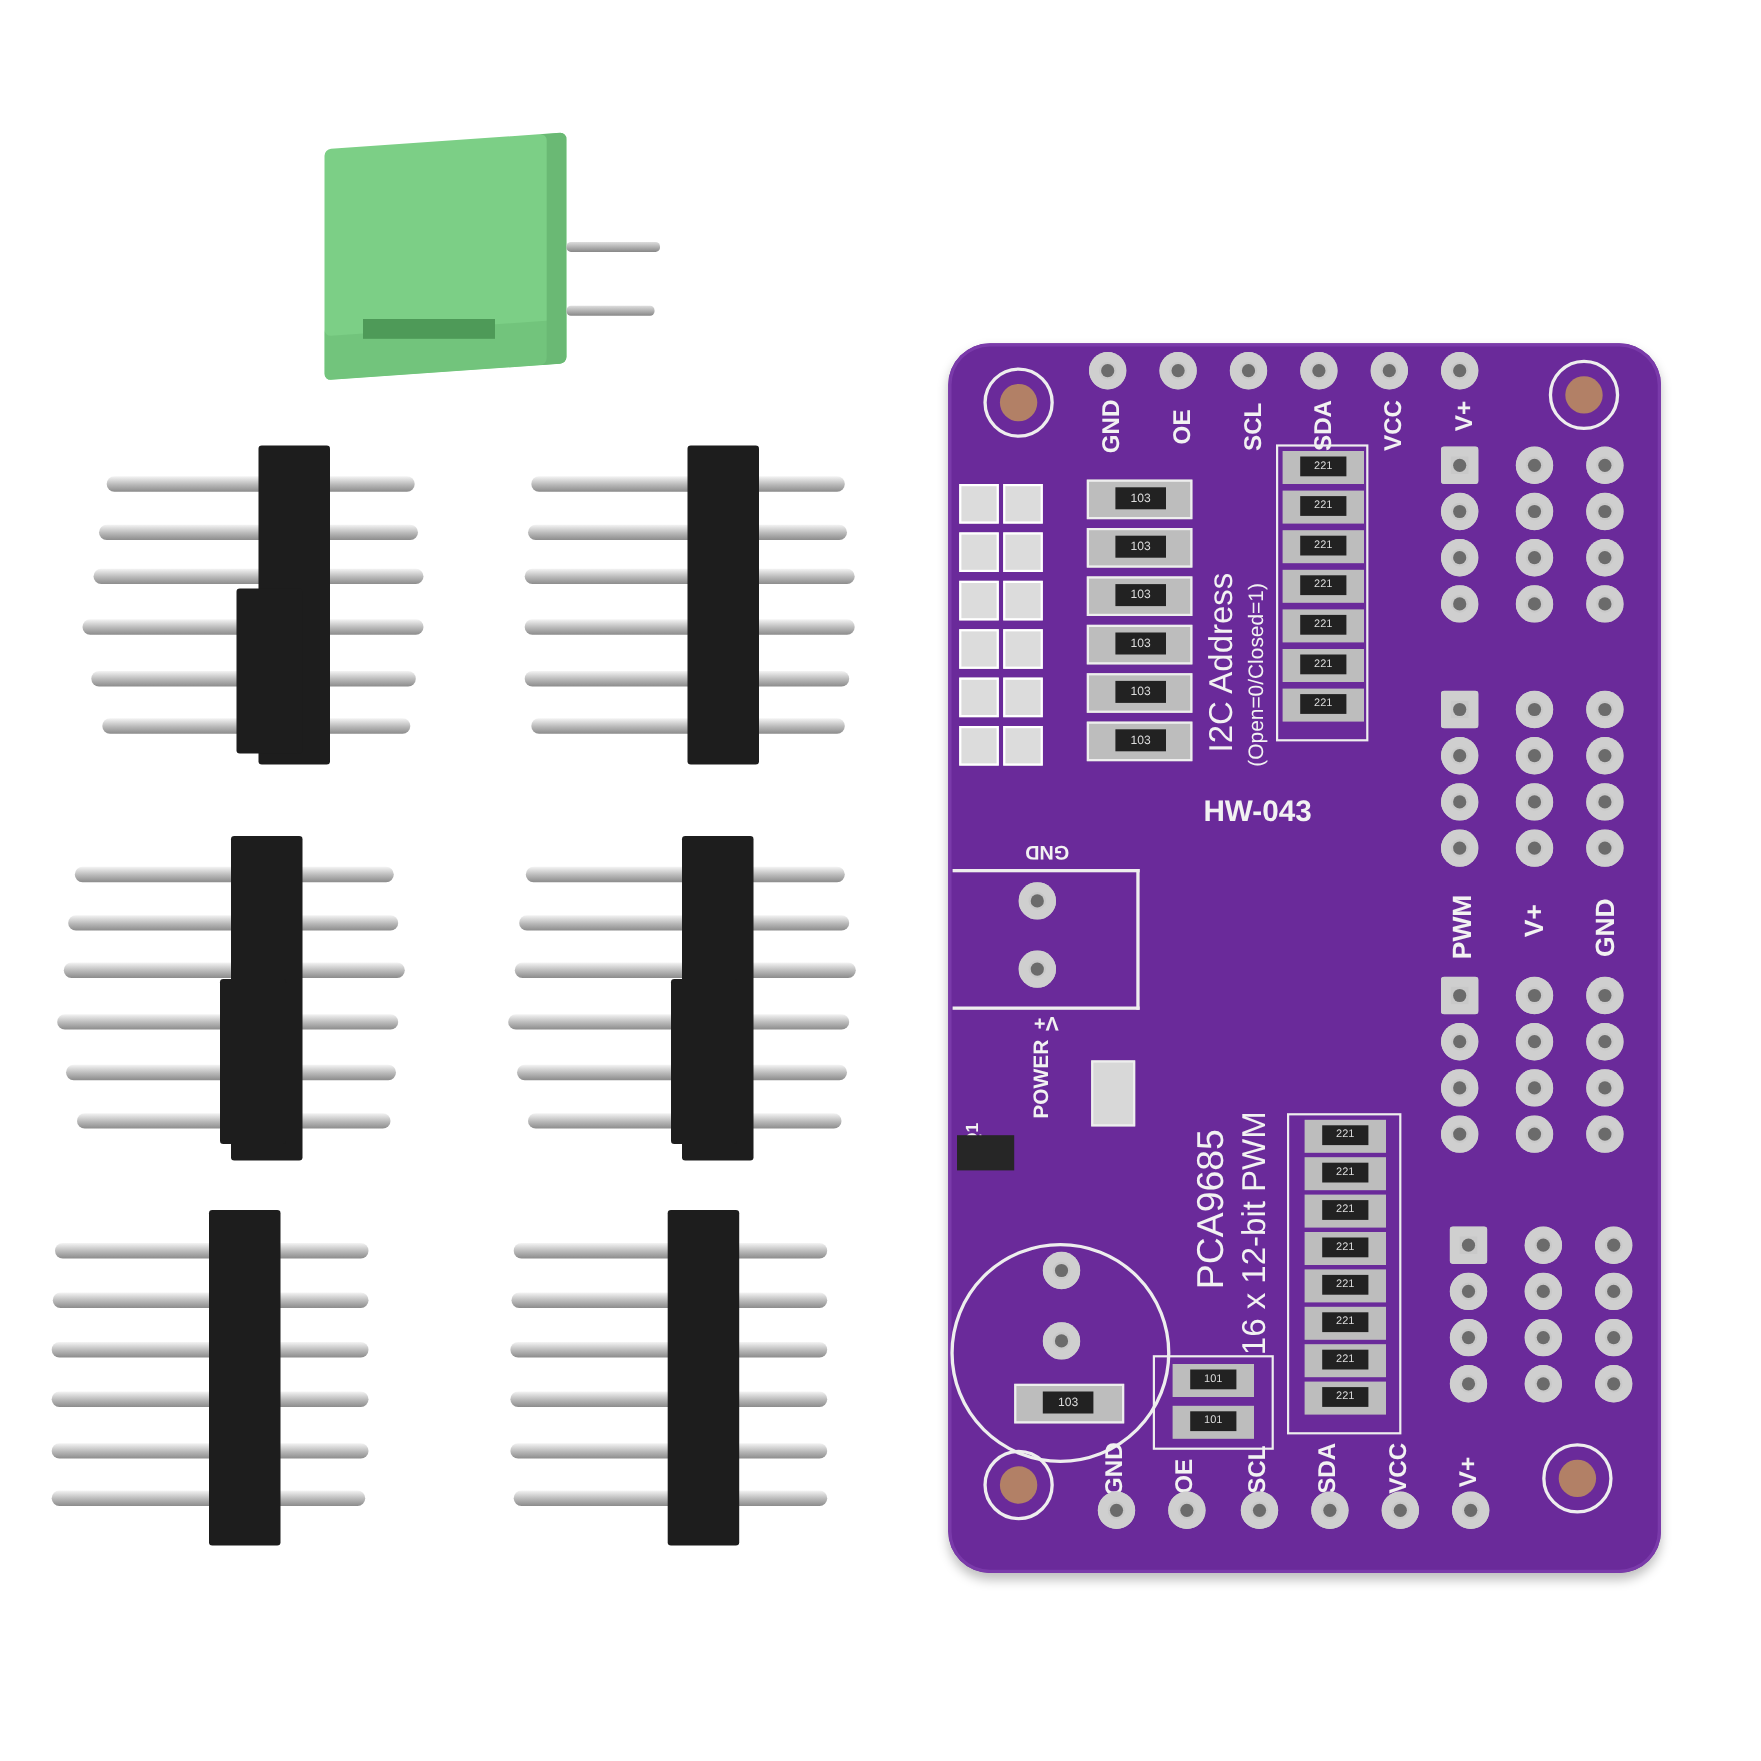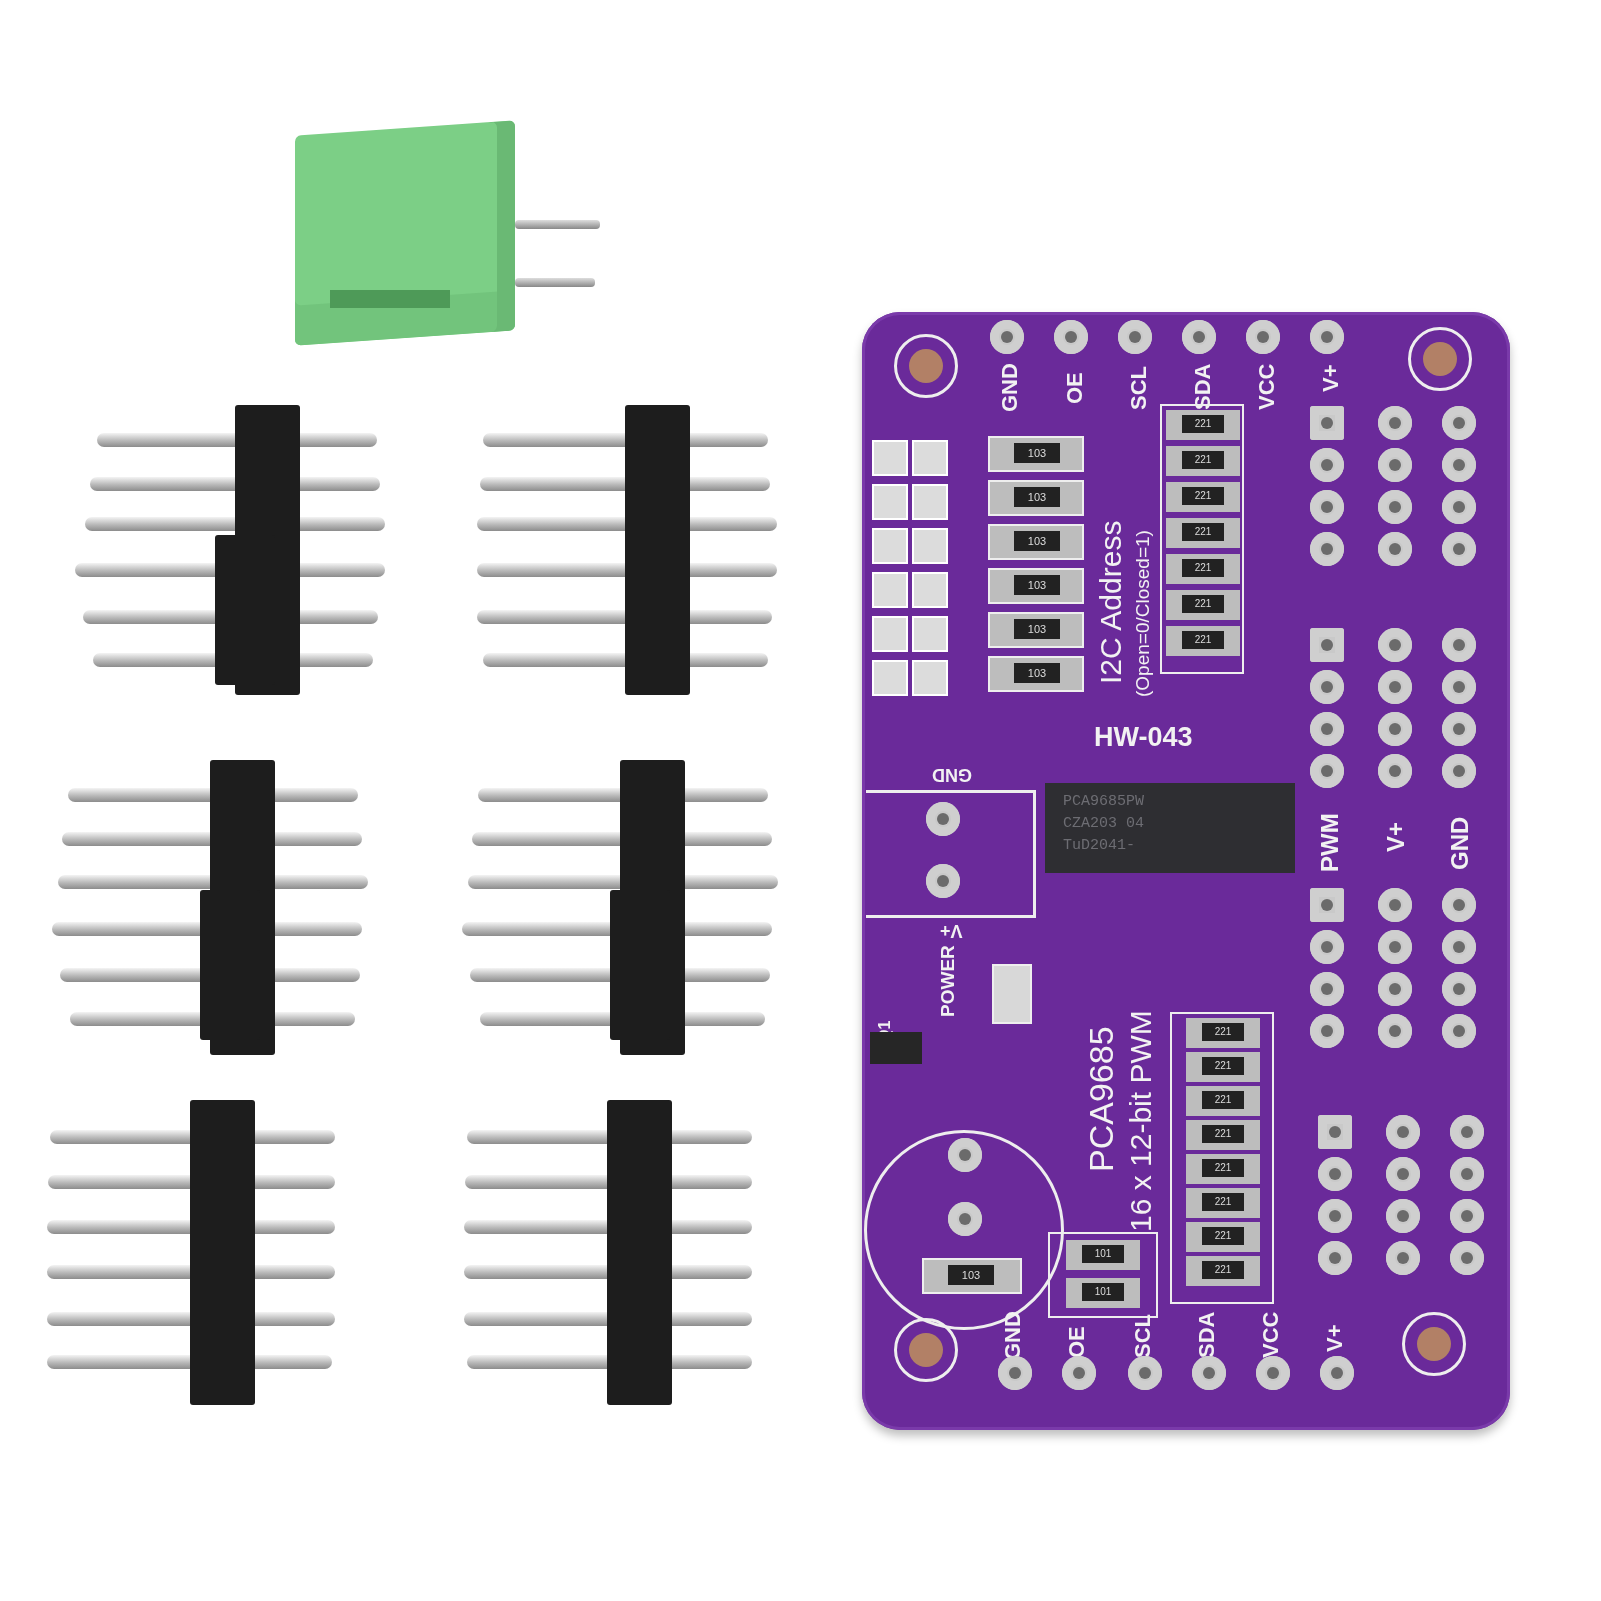--- a/index.html
+++ b/index.html
@@ -171,25 +171,20 @@
     <div class="res-v" style="left:4px;top:184px;">
         <span>221</span>
       </div>
     <div class="res-v" style="left:4px;top:220px;">
         <span>221</span>
       </div>
   </div>
 
   <div class="silk" style="left:232px;top:410px;font-size:27px;">HW-043</div>
 
-  <div class="abs ic" style="left:183px;top:471px;">
-    <div class="ic-text" style="top:10px;">PCA9685PW</div>
-    <div class="ic-text" style="top:32px;">CZA203      04</div>
-    <div class="ic-text" style="top:54px;">TuD2041-</div>
-  </div>
 
   <div class="abs" style="left:4px;top:478px;width:170px;height:128px;border:3px solid #eee;border-left:none;box-sizing:border-box;"></div>
   <div class="silk" style="left:70px;top:452px;font-size:18px;transform:rotate(180deg);">GND</div>
   <div class="pad" style="left:64px;top:490px;"></div>
   <div class="pad" style="left:64px;top:552px;"></div>
   <div class="silk" style="left:78px;top:608px;font-size:18px;transform:rotate(180deg);">V+</div>
   <div class="silk" style="left:75px;top:705px;font-size:19px;transform:rotate(-90deg);transform-origin:left top;">POWER</div>
   <div class="abs" style="left:130px;top:652px;width:36px;height:56px;background:#d8d8d8;border:2px solid #eee;"></div>
   <div class="silk" style="left:14px;top:730px;font-size:16px;transform:rotate(-90deg);transform-origin:left top;">Q1</div>
   <div class="abs" style="left:8px;top:720px;width:52px;height:32px;background:#262626;"></div>

